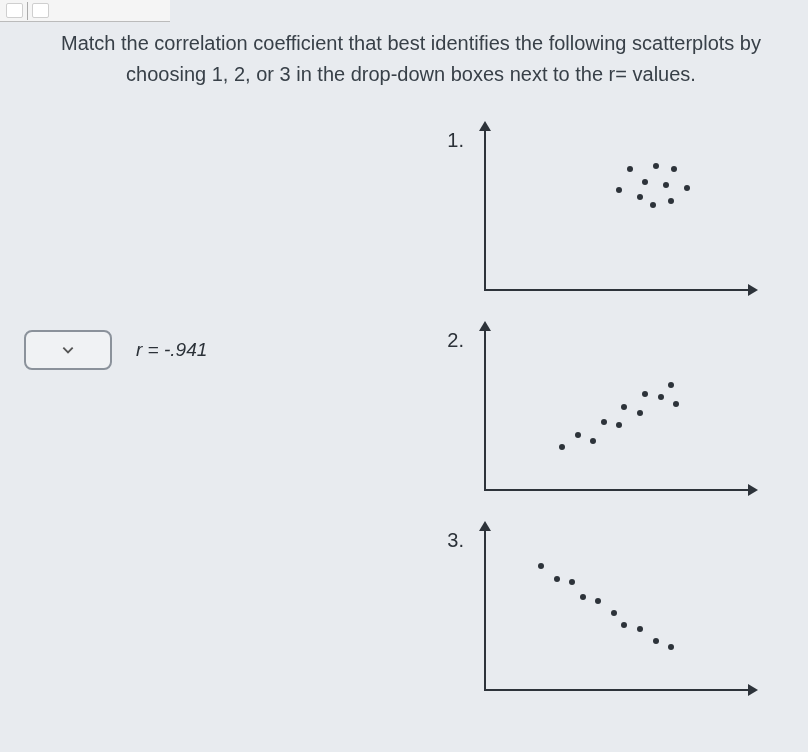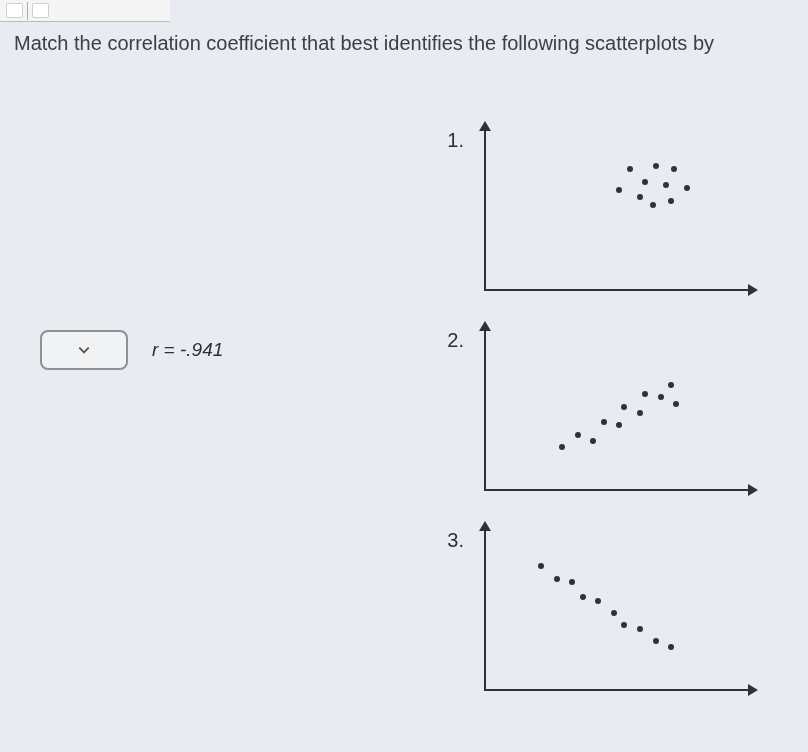--- a/index.html
+++ b/index.html
@@ -38,24 +38,25 @@
       border-radius: 2px;
     }
     .question {
       position: absolute;
       top: 28px;
       left: 14px;
       right: 0;
       font-size: 20px;
       line-height: 1.55;
       color: #384048;
+      text-align: center;
     }
     .dropdown-group {
       position: absolute;
-      left: 40px;
+      left: 24px;
       top: 330px;
       display: flex;
       flex-direction: column;
       gap: 57px;
     }
     .dropdown-row {
       display: flex;
       align-items: center;
       gap: 24px;
     }
@@ -155,20 +156,21 @@
 <body>
 
 <div class="toolbar-fragment">
   <div class="box">&nbsp;</div>
   <div class="sep"></div>
   <div class="box">&nbsp;</div>
 </div>
 
 <div class="question">
   <span>Match the correlation coefficient that best identifies the following scatterplots by</span><br>
+  <span>choosing 1, 2, or 3 in the drop-down boxes next to the r= values.</span>
 </div>
 
 <div class="dropdown-group">
   <div class="dropdown-row">
     <div class="dropdown">
       <svg viewBox="0 0 12 12">
           <path d="M2 4 L6 8 L10 4" stroke="#555" stroke-width="1.6" fill="none"></path>
         </svg>
     </div>
     <span class="rlabel">r = -.941</span>

